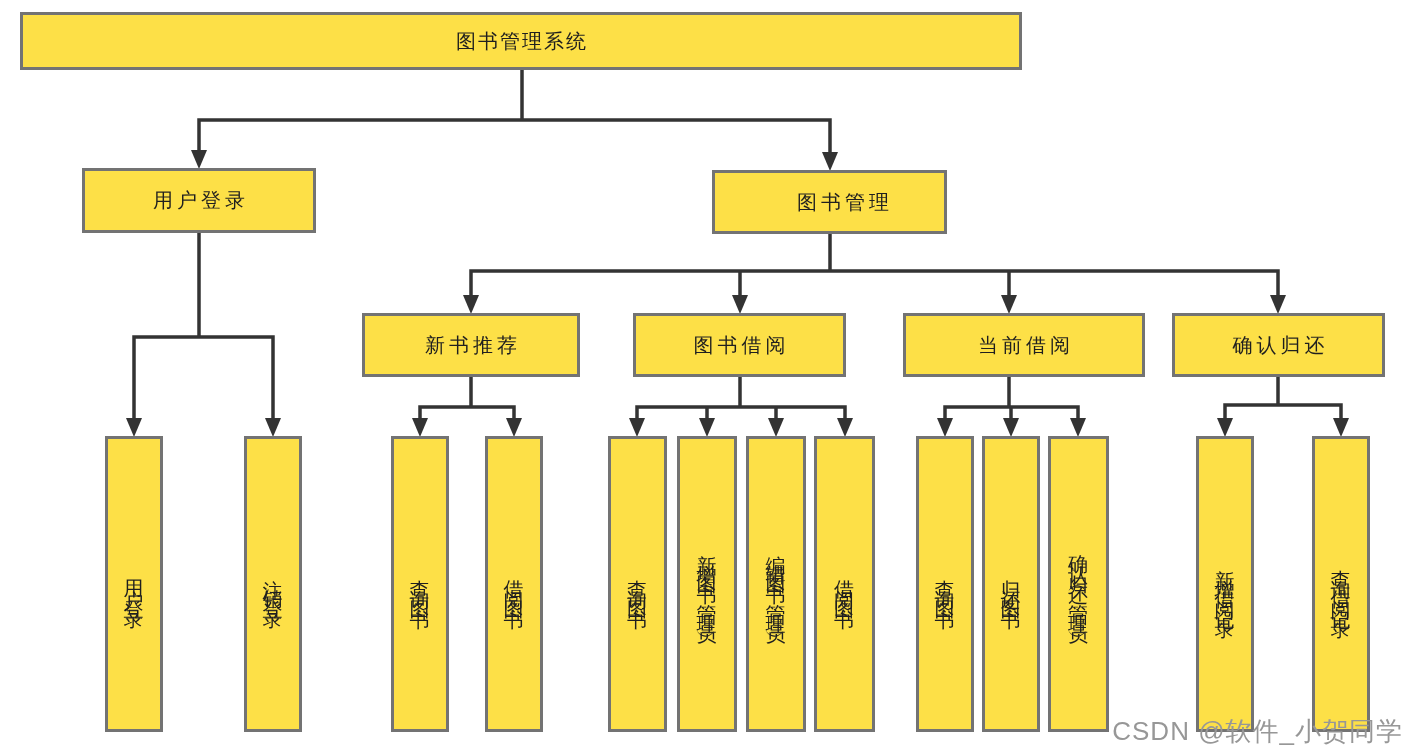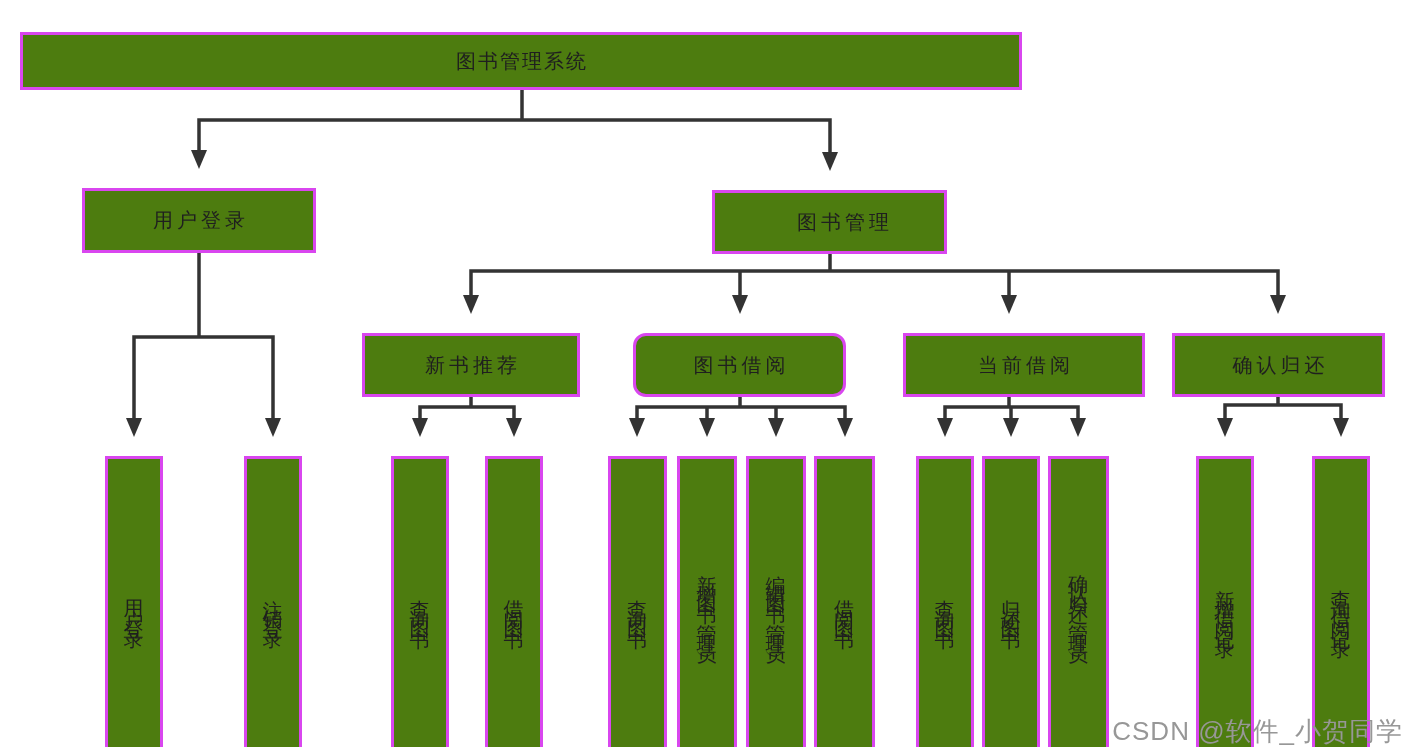--- a/index.html
+++ b/index.html
@@ -14,27 +14,26 @@
   }
   #connectors {
     position: absolute;
     left: 0; top: 0;
     width: 1405px; height: 747px;
     pointer-events: none;
   }
   .node {
     position: absolute;
     box-sizing: border-box;
-    border: 3px solid #d946ef;
-    background: #4d7c0f;
+    border: 3px solid #737373;
+    background: #fde047;
     display: flex;
     align-items: center;
     justify-content: center;
     z-index: 2;
-    margin-top: 20px;
   }
   .node.h {
     font-size: 20px;
     letter-spacing: 4px;
     text-indent: 4px;
     white-space: nowrap;
   }
   .node.root { letter-spacing: 2px; text-indent: 2px; }
   .node.leaf span {
     writing-mode: vertical-rl;
@@ -97,21 +96,21 @@
       <polygon points="1333,418 1349,418 1341,437"></polygon>
     </g>
   </svg>
 
   <div class="node h root" style="left:20px; top:12px; width:1002px; height:58px;">图书管理系统</div>
 
   <div class="node h" style="left:82px; top:168px; width:234px; height:65px;">用户登录</div>
   <div class="node h" style="left:712px; top:170px; width:235px; height:64px;padding-left:27px;">图书管理</div>
 
   <div class="node h" style="left:362px; top:313px; width:218px; height:64px;">新书推荐</div>
-  <div class="node h" style="left:633px; top:313px; width:213px; height:64px;border-radius:13px;">图书借阅</div>
+  <div class="node h" style="left:633px; top:313px; width:213px; height:64px;">图书借阅</div>
   <div class="node h" style="left:903px; top:313px; width:242px; height:64px;">当前借阅</div>
   <div class="node h" style="left:1172px; top:313px; width:213px; height:64px;">确认归还</div>
 
   <div class="node leaf" style="left:105px; top:436px; width:58px; height:296px;">
       <span>用户登录</span>
     </div>
   <div class="node leaf" style="left:244px; top:436px; width:58px; height:296px;">
       <span>注销登录</span>
     </div>
 

